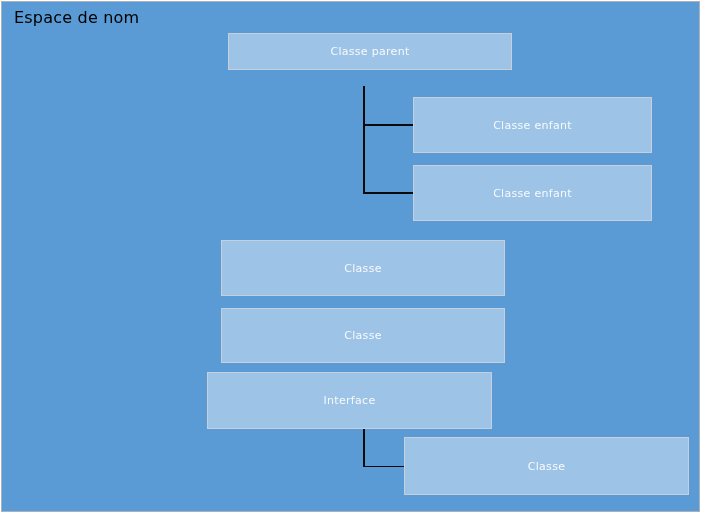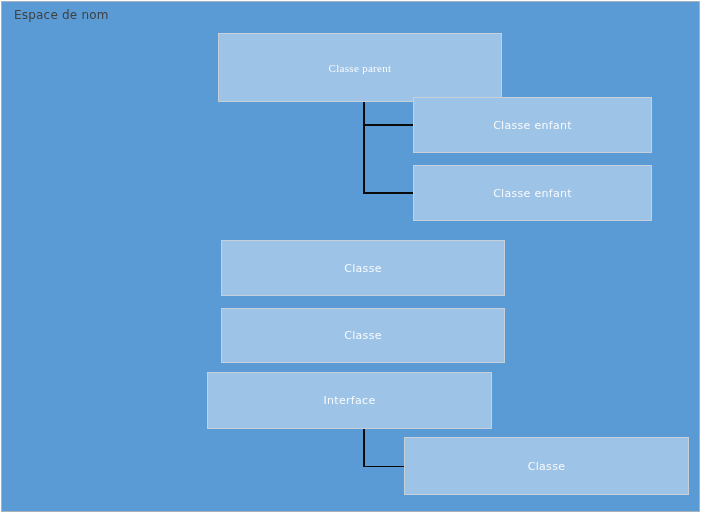--- a/index.html
+++ b/index.html
@@ -24,22 +24,22 @@
     width: 699px;
     height: 511px;
     background: #5b9bd5;
     border: 1px solid #a9b2ba;
     box-sizing: border-box;
   }
   .canvas-title {
     position: absolute;
     left: 12px;
     top: 6px;
-    font-size: 12px;
-    color: #404040;
+    font-size: 16px;
+    color: #000000;
     letter-spacing: 0.2px;
     white-space: nowrap;
   }
   .node {
     position: absolute;
     background: #9dc3e6;
     border: 1px solid #c7cfd8;
     box-sizing: border-box;
     display: flex;
     align-items: center;
@@ -52,21 +52,21 @@
     white-space: nowrap;
   }
   .connector {
     position: absolute;
     background: #0a0a0a;
   }
   .conn-v { width: 1.5px; }
   .conn-h { height: 1.5px; }
 
   
-  .n-parent    { left: 216px; top: 31px;  width: 284px; height: 69px; font-family: Liberation Serif, serif; }
+  .n-parent    { left: 226px; top: 31px;  width: 284px; height: 37px; }
   .n-enfant1   { left: 411px; top: 95px;  width: 239px; height: 56px; }
   .n-enfant2   { left: 411px; top: 163px; width: 239px; height: 56px; }
   .n-classe1   { left: 219px; top: 238px; width: 284px; height: 56px; }
   .n-classe2   { left: 219px; top: 306px; width: 284px; height: 55px; }
   .n-interface { left: 205px; top: 370px; width: 285px; height: 57px; }
   .n-classe3   { left: 402px; top: 435px; width: 285px; height: 58px; }
 
   
   .c-parent-stem   { left: 361px; top: 84px;  height: 107px; }
   .c-parent-e1     { left: 361px; top: 122px; width: 51px; }

